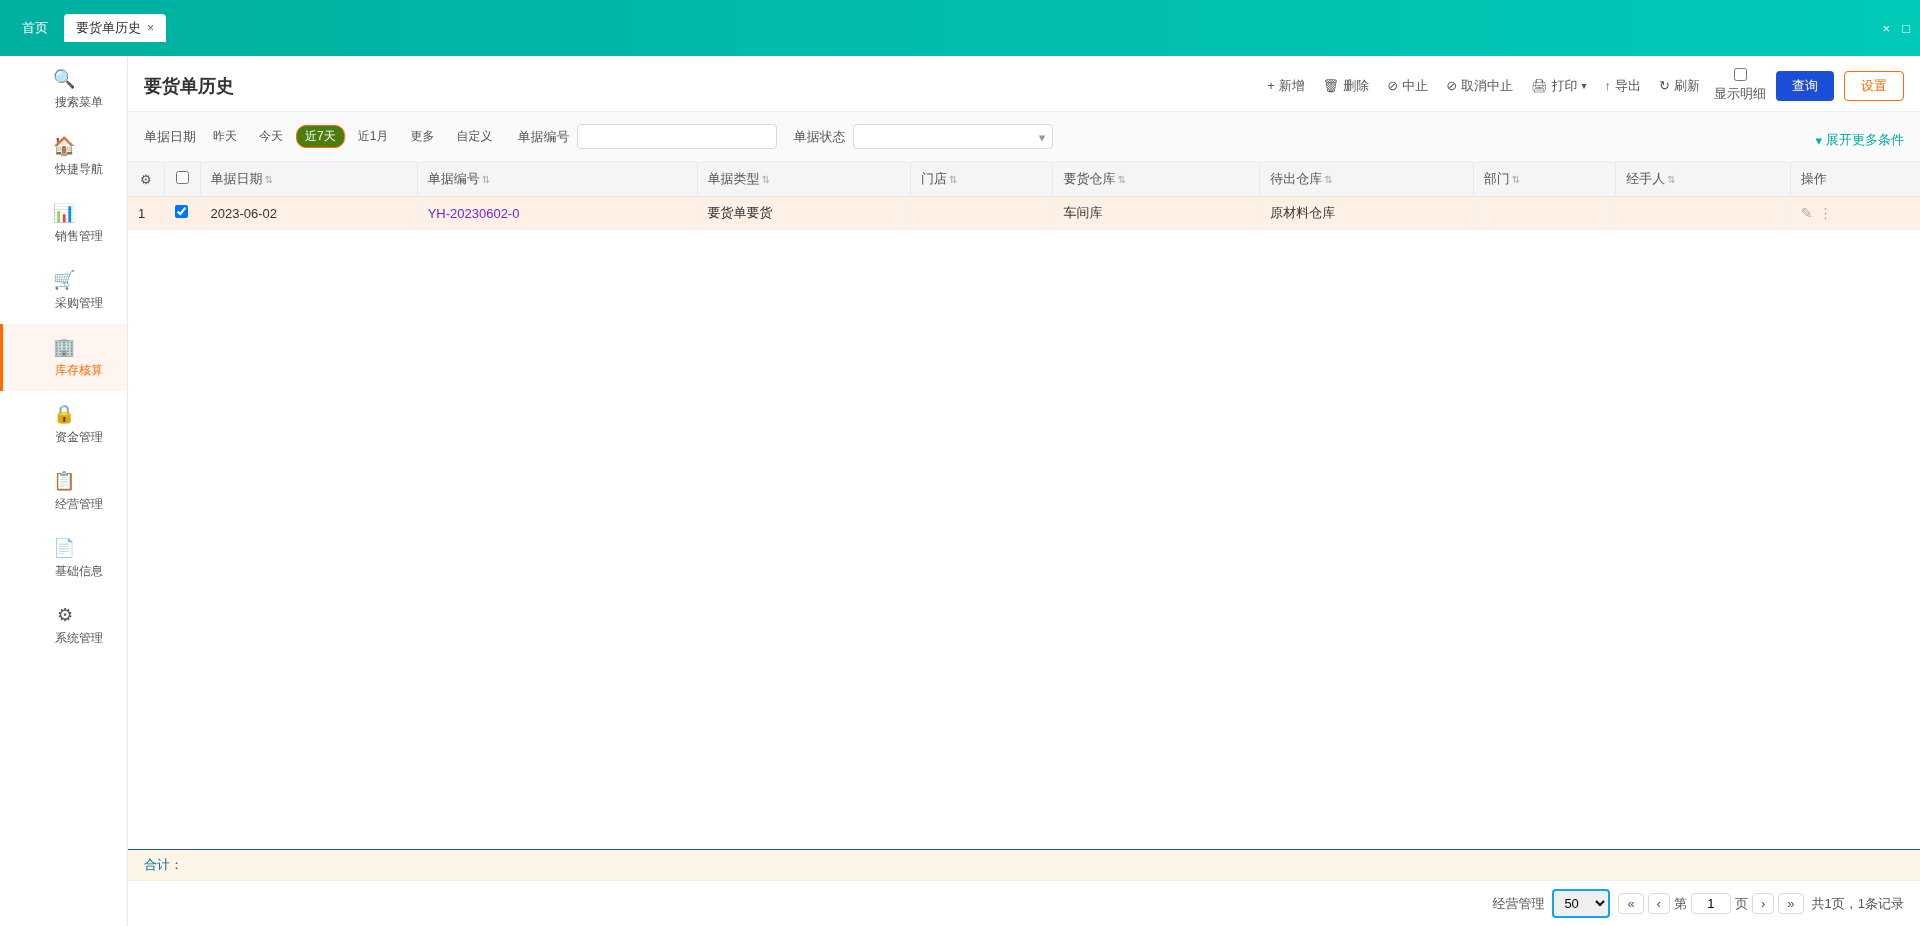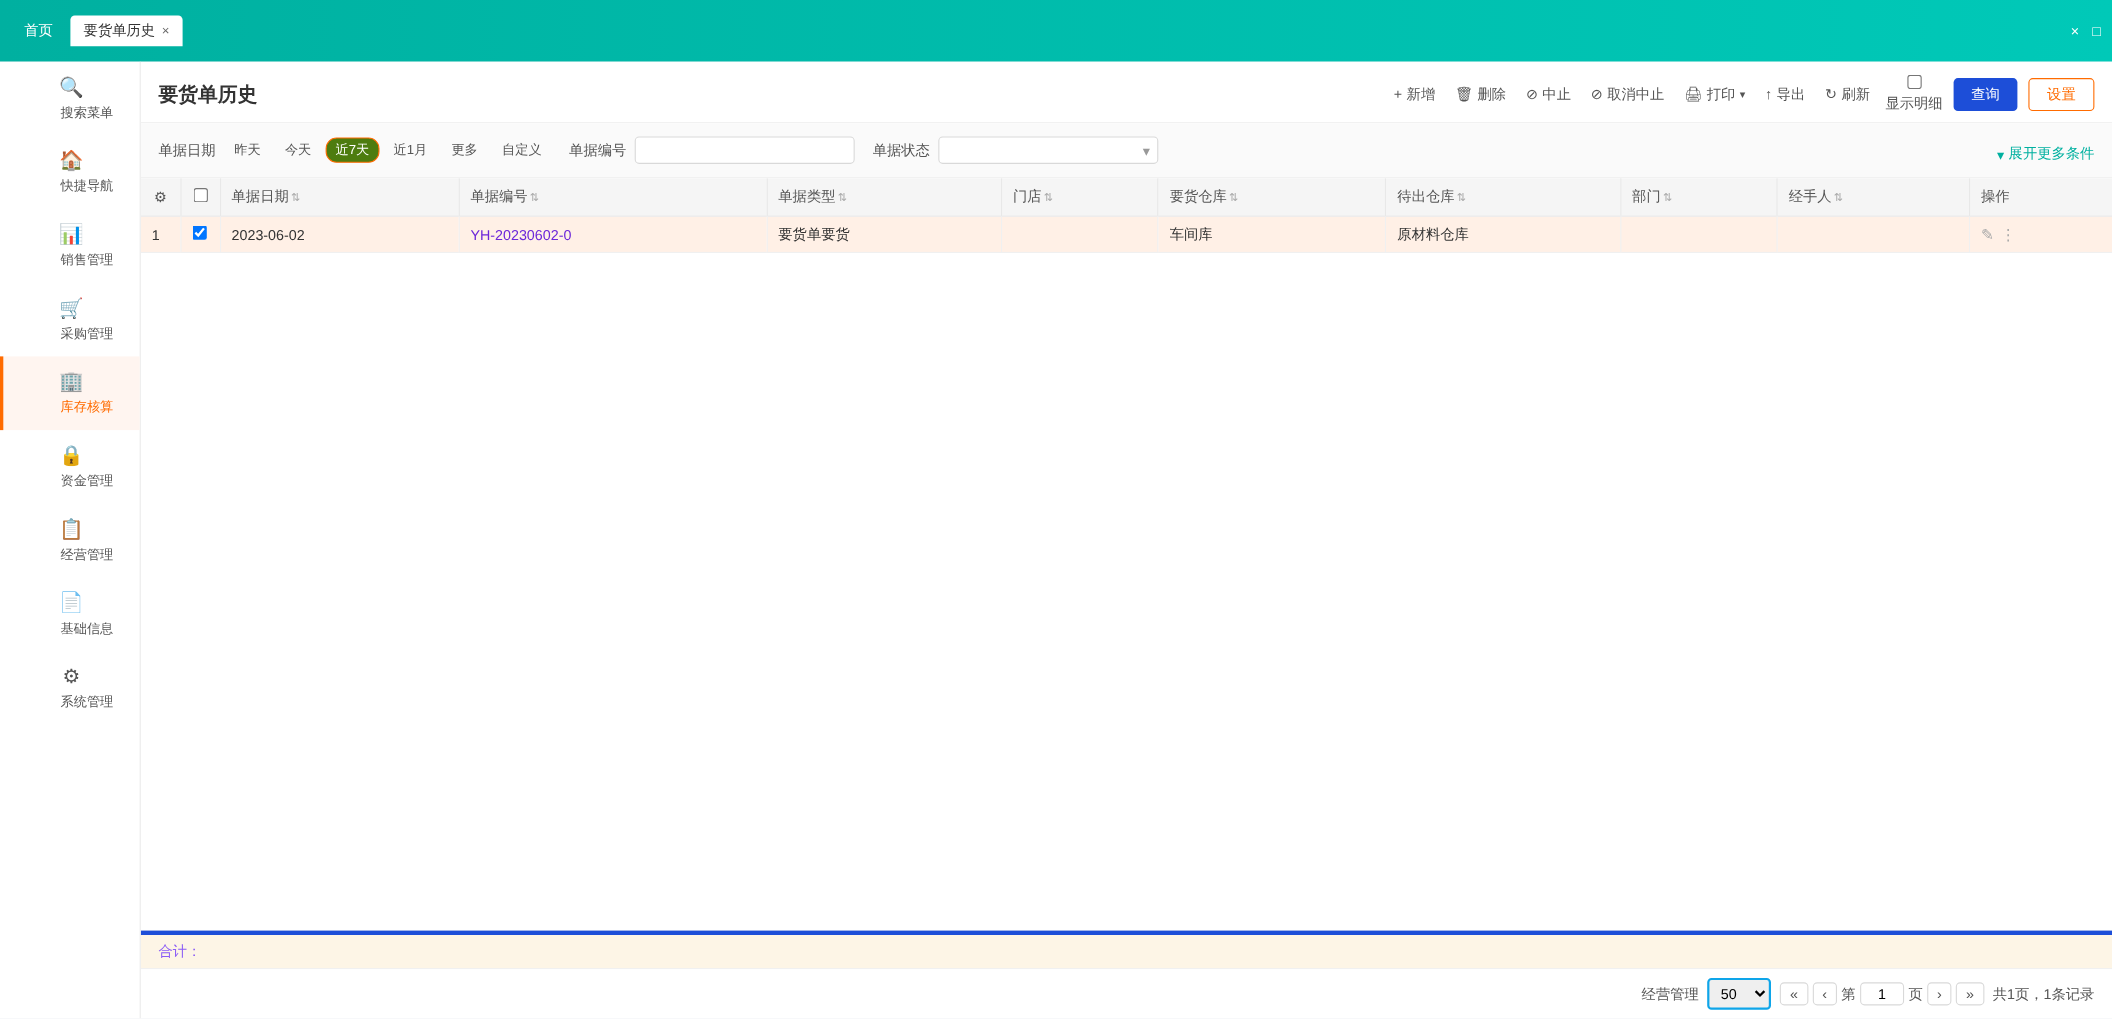--- a/index.html
+++ b/index.html
@@ -285,24 +285,24 @@
       text-align: center;
     }
     .checkbox-col {
       width: 36px;
       text-align: center;
     }
 
     
     .table-footer {
       background: #fdf5e6;
-      border-top: 4px solid #1d4ed8;
+      border-top: 1px solid #1d4ed8;
       padding: 6px 16px;
       font-size: 13px;
-      color: #8b5cf6;
+      color: #0369a1;
       flex-shrink: 0;
       display: flex;
       align-items: center;
     }
 
     
     .pagination-bar {
       display: flex;
       align-items: center;
       justify-content: flex-end;

